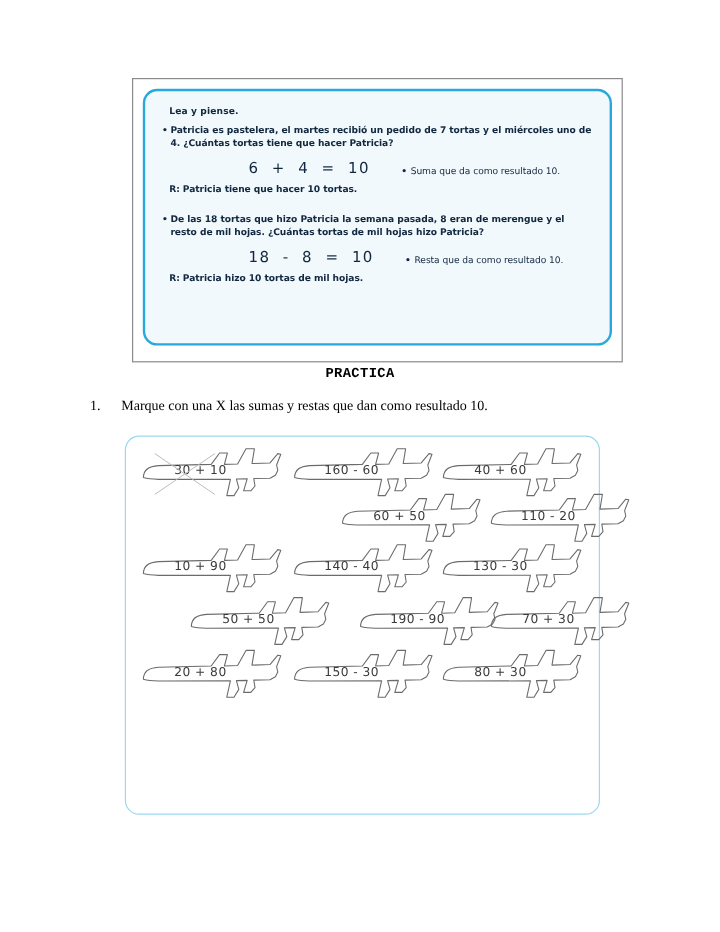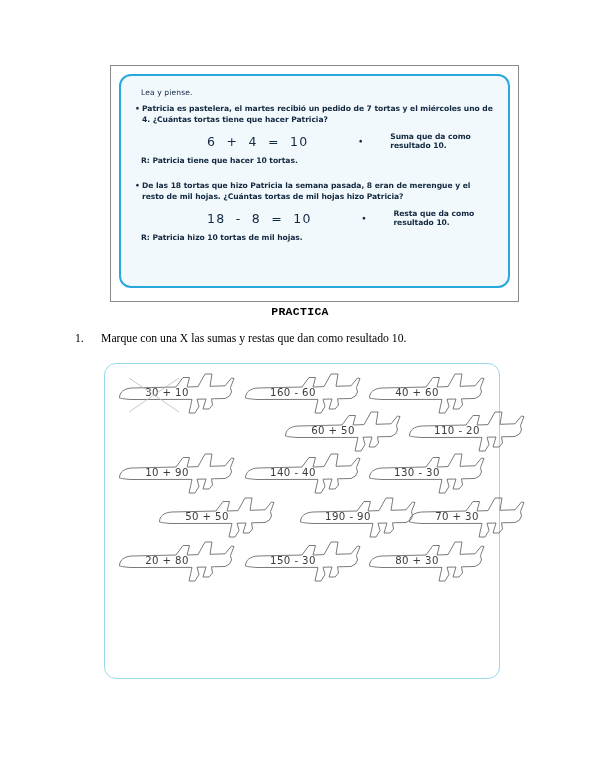--- a/index.html
+++ b/index.html
@@ -35,21 +35,21 @@
     border: 2px solid #29a8dd;
     border-radius: 12px;
     background: #f2f9fd;
     box-sizing: border-box;
     padding: 10px 14px 8px 14px;
     color: #102a43;
   }
   .lea-title {
     font-family: "DejaVu Sans", sans-serif;
     font-size: 7.6px;
-    font-weight: normal;
+    font-weight: bold;
     color: #12283f;
     margin: 2px 0 7px 6px;
     letter-spacing: 0.1px;
   }
   .bullet-row {
     display: flex;
     align-items: flex-start;
     margin: 0 0 4px 0;
   }
   .bullet-dot {
@@ -65,23 +65,22 @@
   .bullet-text {
     font-family: "DejaVu Sans", sans-serif;
     font-size: 7.6px;
     line-height: 10.5px;
     font-weight: bold;
     color: #12283f;
     letter-spacing: -0.05px;
   }
   .eq-row {
     display: flex;
-    align-items: center;
+    align-items: flex-end;
     margin: 7px 0 6px 0;
-    gap: 24px;
   }
   .equation {
     font-family: "DejaVu Sans", sans-serif;
     font-size: 12.5px;
     font-weight: normal;
     color: #12283f;
     margin-left: 72px;
     letter-spacing: 1.2px;
     white-space: pre;
   }
@@ -89,21 +88,21 @@
     font-family: "DejaVu Sans", sans-serif;
     font-size: 7.6px;
     font-weight: bold;
     color: #12283f;
     margin-left: 26px;
     margin-right: 3px;
   }
   .eq-note {
     font-family: "DejaVu Sans", sans-serif;
     font-size: 7.6px;
-    font-weight: bold;
+    font-weight: normal;
     color: #12283f;
     letter-spacing: -0.05px;
   }
   .answer-line {
     font-family: "DejaVu Sans", sans-serif;
     font-size: 7.6px;
     font-weight: bold;
     color: #12283f;
     margin: 5px 0 9px 6px;
     letter-spacing: -0.05px;

